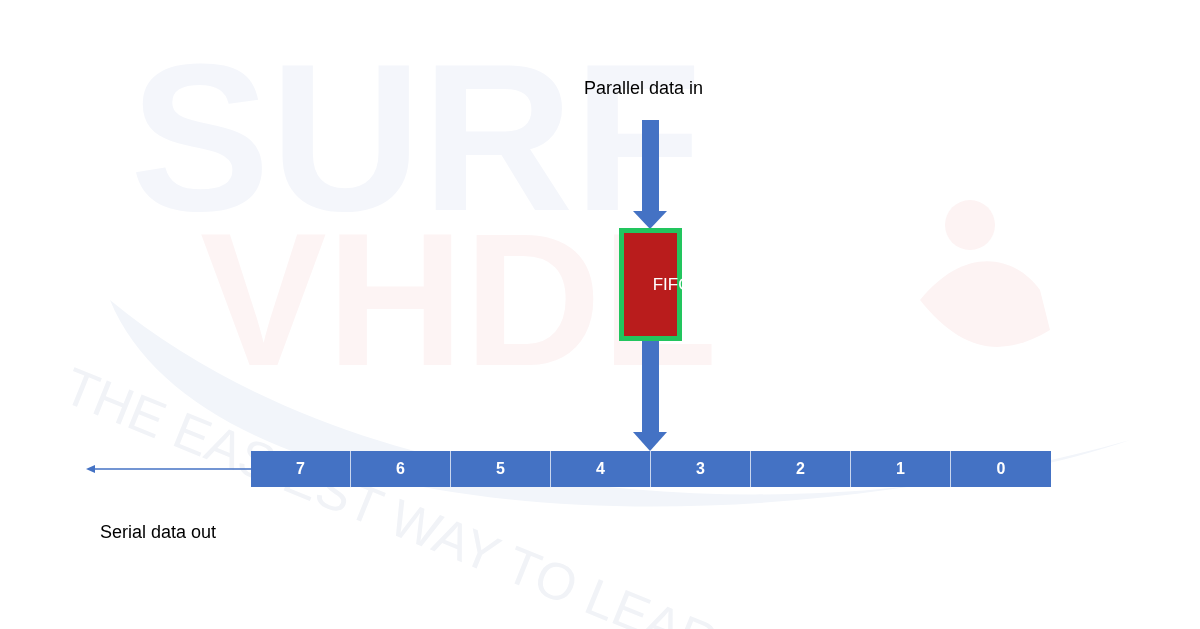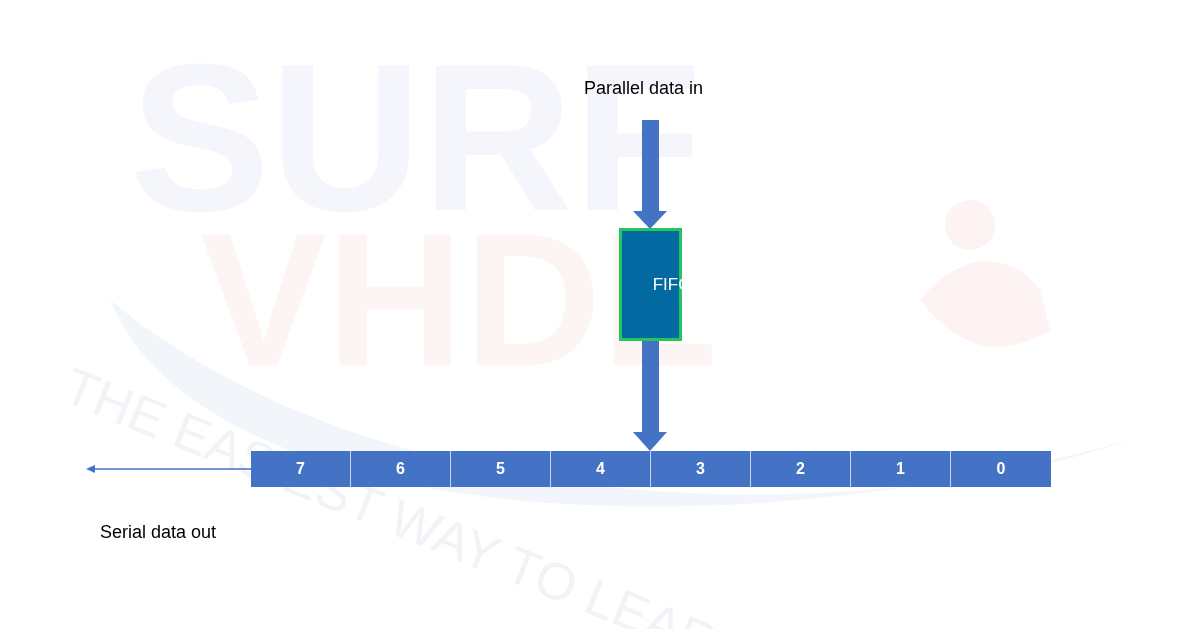--- a/index.html
+++ b/index.html
@@ -1,21 +1,21 @@
 <!DOCTYPE html>
 <html><head>
 <meta charset="utf-8">
 <style>
   html, body { margin:0; padding:0; background:#ffffff; }
   body { width:1200px; height:629px; position:relative; overflow:hidden; font-family:"Liberation Sans", sans-serif; }
   .wm { position:absolute; inset:0; pointer-events:none; }
   .abs { position:absolute; }
   .label { font-family:"Liberation Sans", sans-serif; font-size:18px; color:#000; white-space:nowrap; }
   .shaft { background:#4472c4; }
-  .fifo { background:#0369a1; border:3px solid #22c55e; color:#fff; display:flex; align-items:center; justify-content:center; font-size:17px; box-sizing:border-box;padding-left:43px; }
+  .fifo { background:#b91c1c; border:5px solid #22c55e; color:#fff; display:flex; align-items:center; justify-content:center; font-size:17px; box-sizing:border-box;padding-left:43px; }
   .row { display:flex; left:251px; top:451px; height:36px; }
   .cell { width:100px; height:36px; background:#4472c4; color:#fff; font-weight:bold; font-size:16px; display:flex; align-items:center; justify-content:center; border-right:1px solid #c9d6ee; box-sizing:border-box; }
   .cell:last-child { border-right:none; }
 </style>
 </head>
 <body>
 
 <svg class="wm" width="1200" height="629" viewBox="0 0 1200 629">
   <text x="130" y="210" font-family="Liberation Sans, sans-serif" font-size="210" font-weight="bold" fill="#f4f6fb">SURF</text>
   <text x="200" y="365" font-family="Liberation Sans, sans-serif" font-size="190" font-weight="bold" fill="#fdf4f4">VHDL</text>

